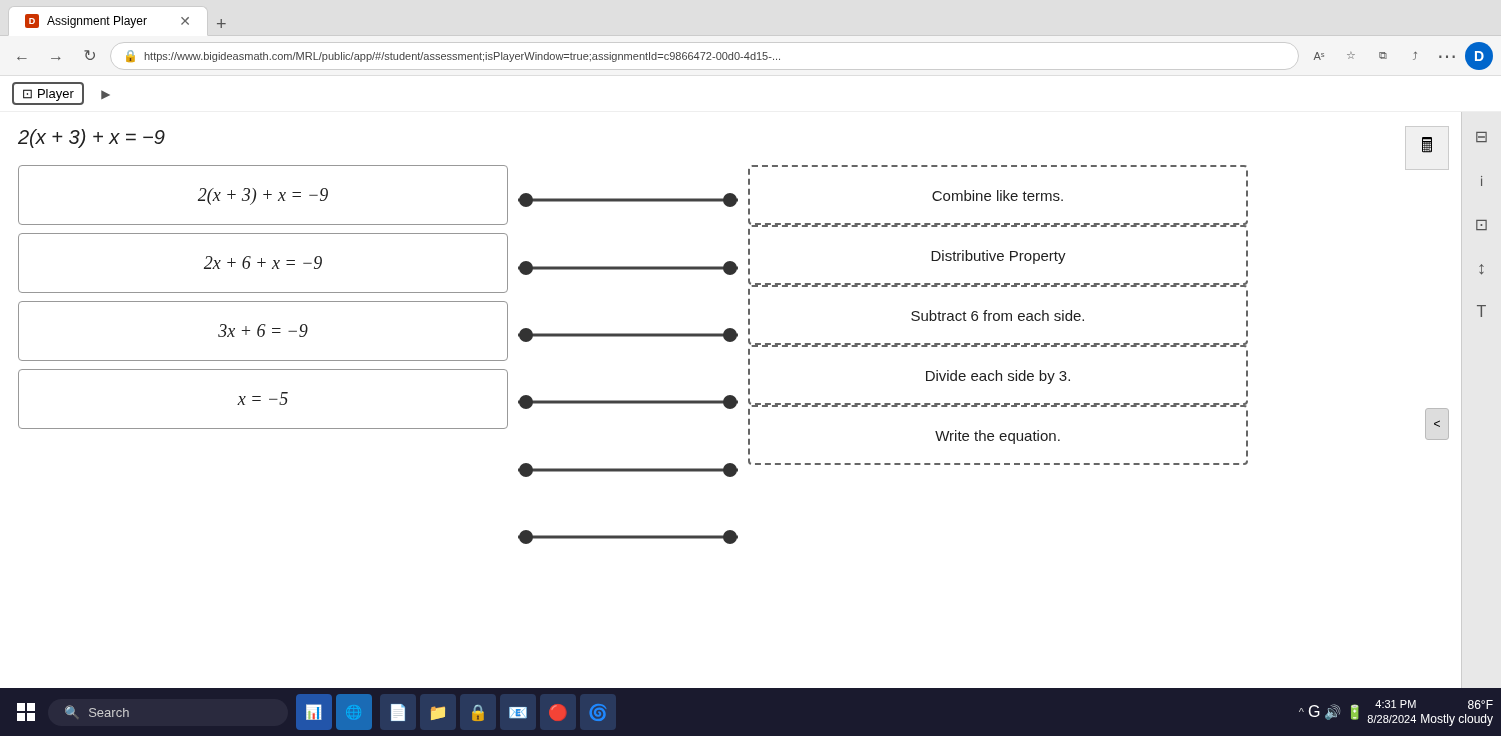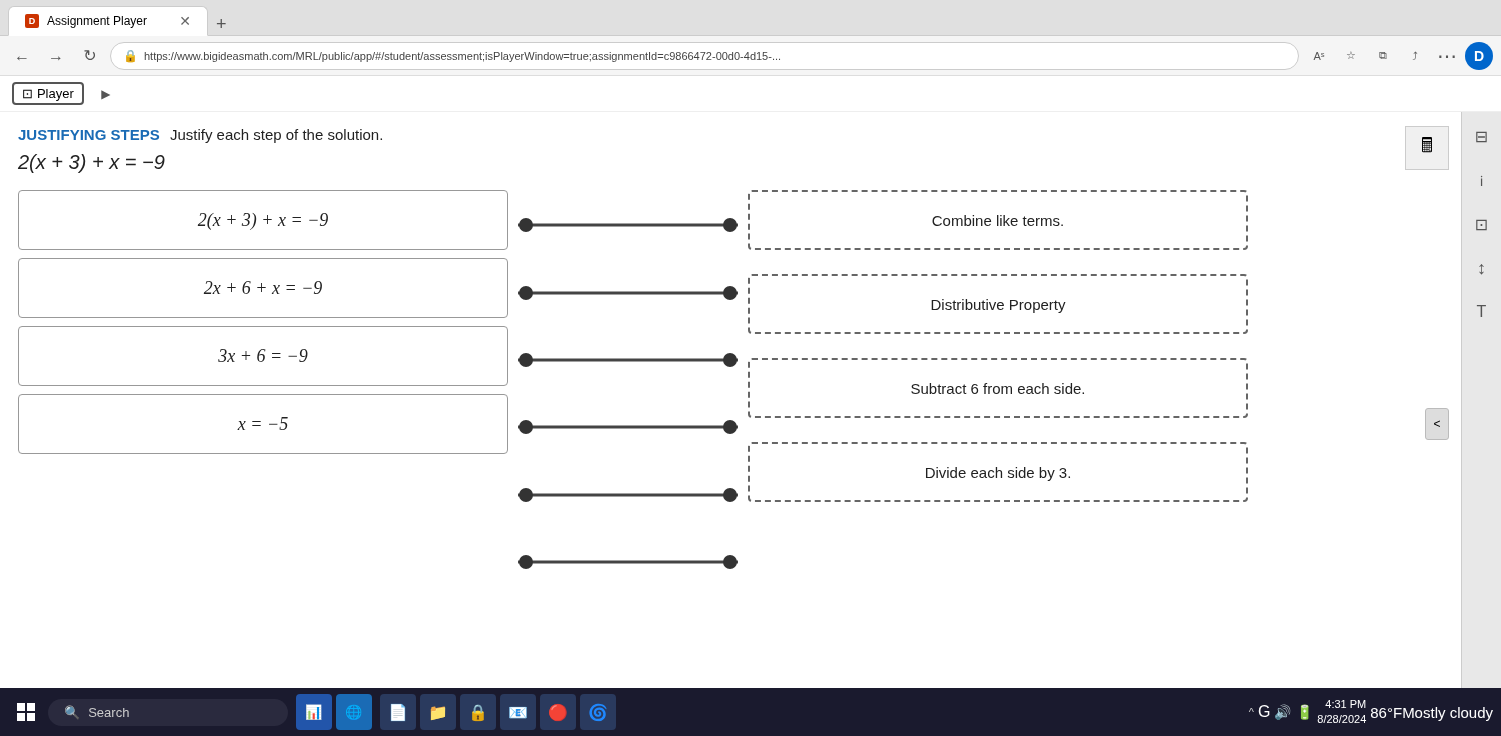--- a/index.html
+++ b/index.html
@@ -291,23 +291,24 @@
       display: flex;
       flex-direction: column;
       align-items: flex-end;
       font-size: 11px;
       color: white;
       line-height: 1.4;
     }
 
     .weather-block {
       display: flex;
-      flex-direction: row;
-      font-size: 15px;
+      flex-direction: column;
+      font-size: 12px;
       color: white;
+      text-align: right;
     }
 
     .main-wrapper {
       background: white;
       flex: 1;
       padding: 14px 18px 14px 18px;
       position: relative;
     }
   </style>
 </head>
@@ -345,24 +346,20 @@
   <div class="sub-toolbar">
     <button class="listen-btn">
       <span>⊡</span>
       <span>Player</span>
     </button>
     <button class="nav-btn" style="font-size:12px;">▶</button>
   </div>
 
   <div class="main-wrapper">
 
-    <div class="page-title">
-      <span class="bold-blue">JUSTIFYING STEPS</span>
-      <span style="margin-left:6px;">Justify each step of the solution.</span>
-    </div>
 
     <div class="equation-main">2(x + 3) + x = −9</div>
 
     <div style="position:absolute; right:52px; top:14px; border:1px solid #ccc; background:#f0f0f0; width:44px; height:44px; display:flex; align-items:center; justify-content:center; cursor:pointer;">
       <span style="font-size:20px;">🖩</span>
     </div>
 
     <div style="position:relative; width:100%; max-width:1260px;">
 
       <svg style="position:absolute; left:500px; top:0; width:220px; height:440px; z-index:5;">
@@ -400,32 +397,35 @@
           <span style="font-family:'Times New Roman', serif; font-size:18px;">2<i>x</i> + 6 + <i>x</i> = −9</span>
         </div>
         <div class="eq-box">
           <span style="font-family:'Times New Roman', serif; font-size:18px;">3<i>x</i> + 6 = −9</span>
         </div>
         <div class="eq-box">
           <span style="font-family:'Times New Roman', serif; font-size:18px;"><i>x</i> = −5</span>
         </div>
       </div>
 
-      <div style="position:absolute; left:730px; top:0; width:500px; display:flex; flex-direction:column; gap:24px;">
+      <div style="position:absolute; left:730px; top:0; width:500px; display:flex; flex-direction:column; gap:0;">
         <div class="reason-box">
           <span>Combine like terms.</span>
         </div>
         <div class="reason-box">
           <span>Distributive Property</span>
         </div>
         <div class="reason-box">
           <span>Subtract  6  from each side.</span>
         </div>
         <div class="reason-box">
           <span>Divide each side by 3.</span>
+        </div>
+        <div class="reason-box">
+          <span>Write the equation.</span>
         </div>
       </div>
 
       <div style="height:440px;"></div>
     </div>
 
     <div class="collapse-btn">&lt;</div>
 
     <div class="right-panel">
       <div class="panel-icon">⊟</div>

